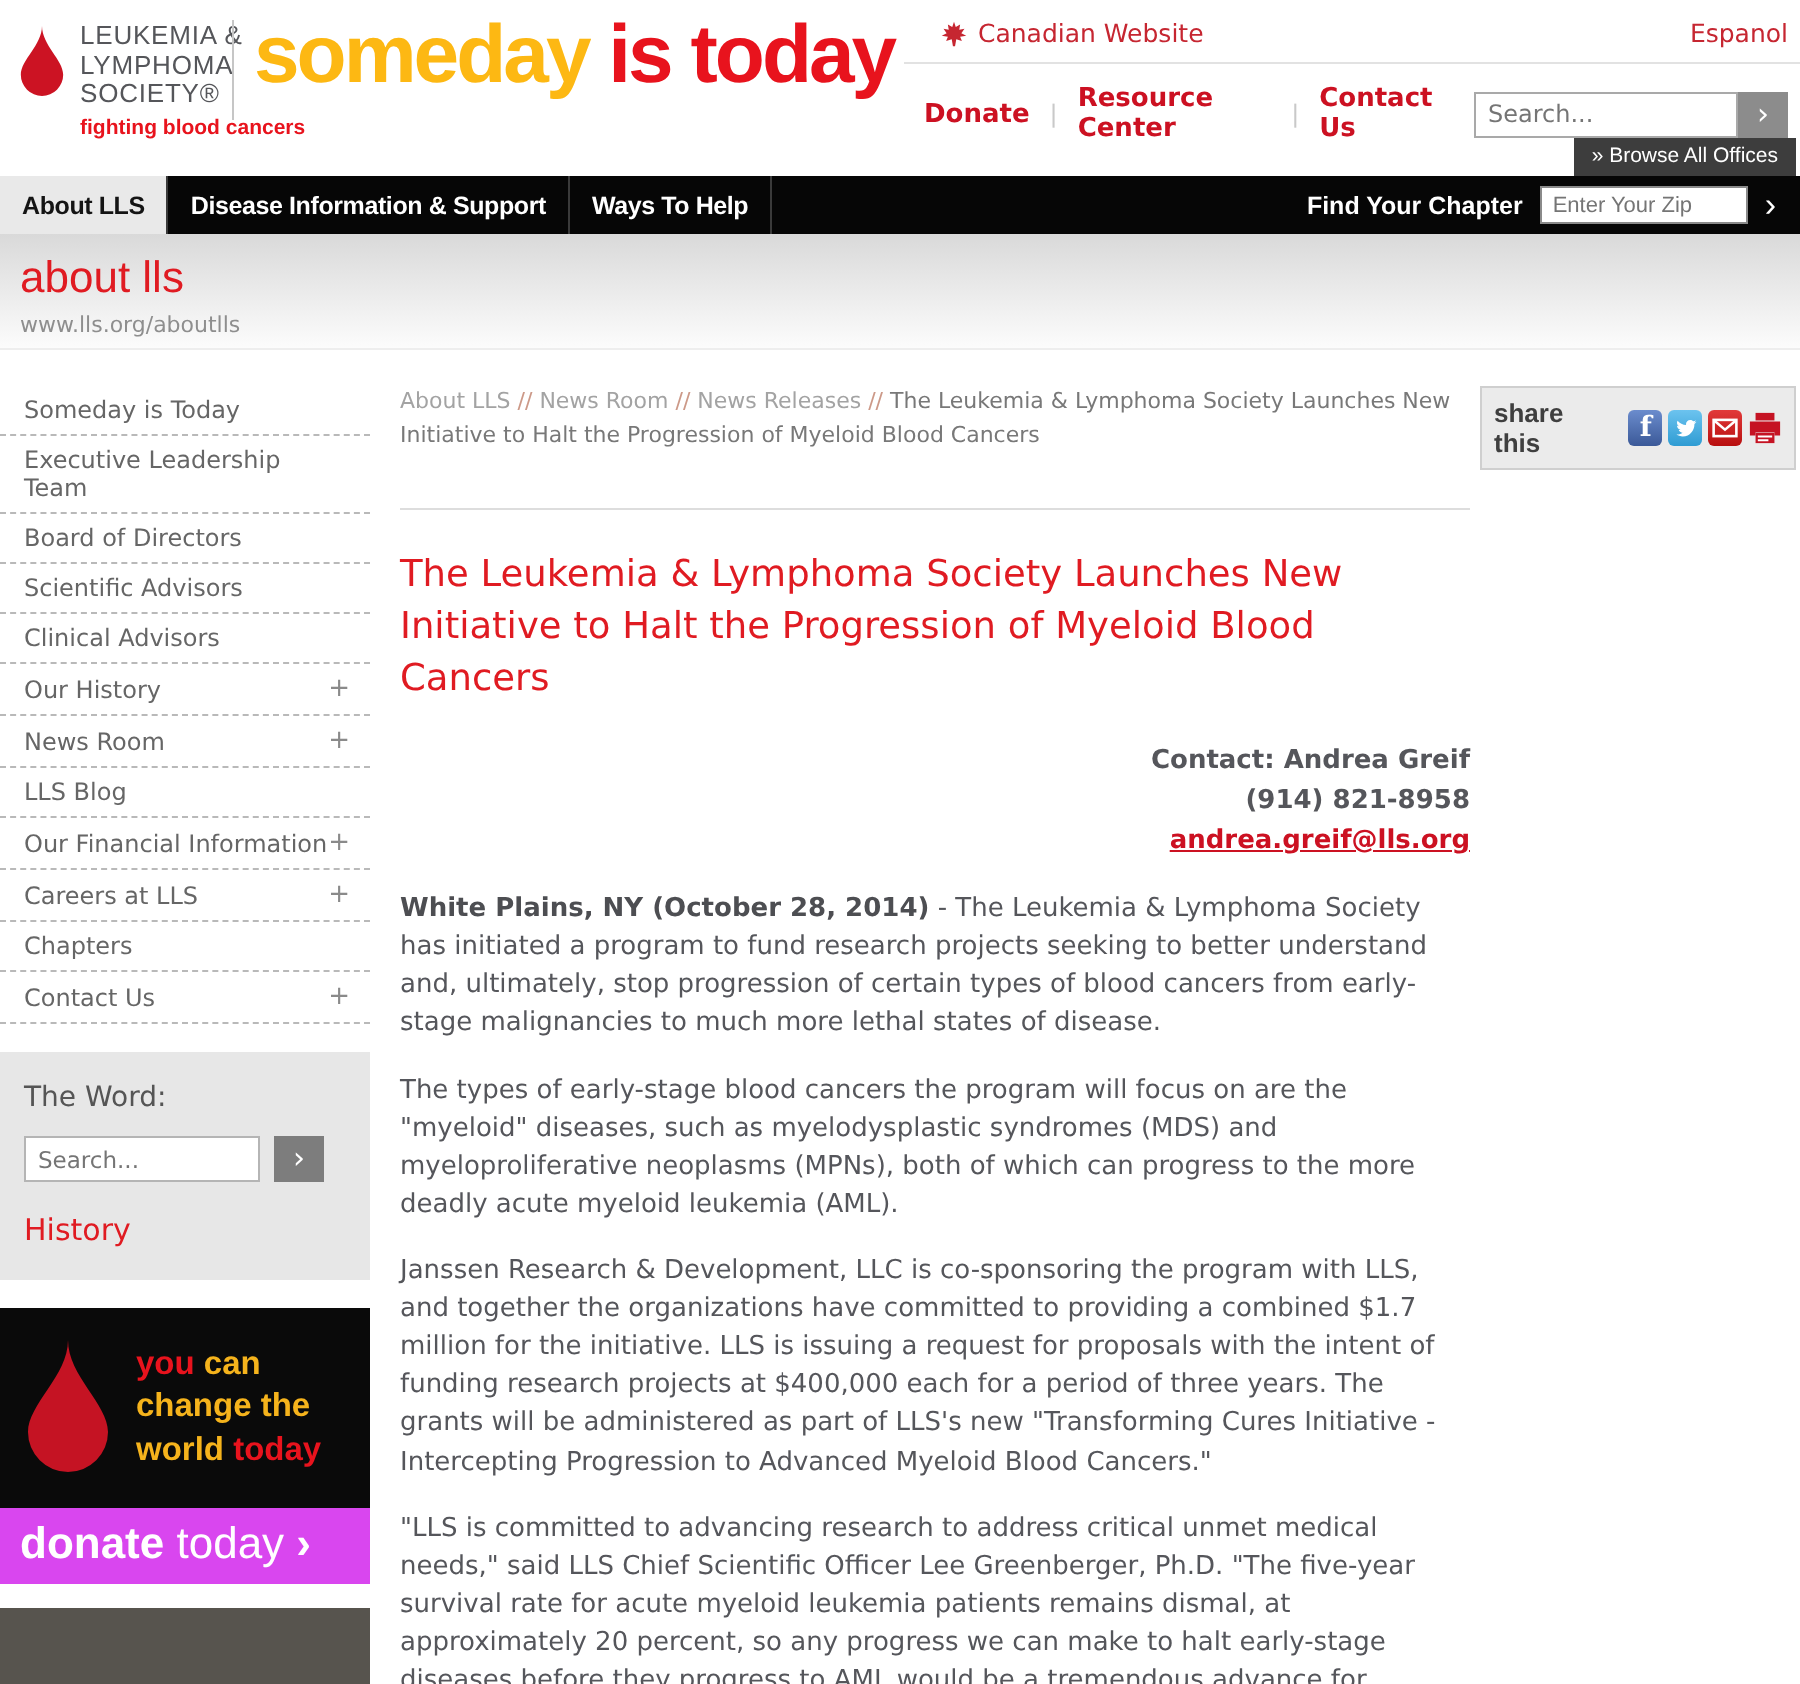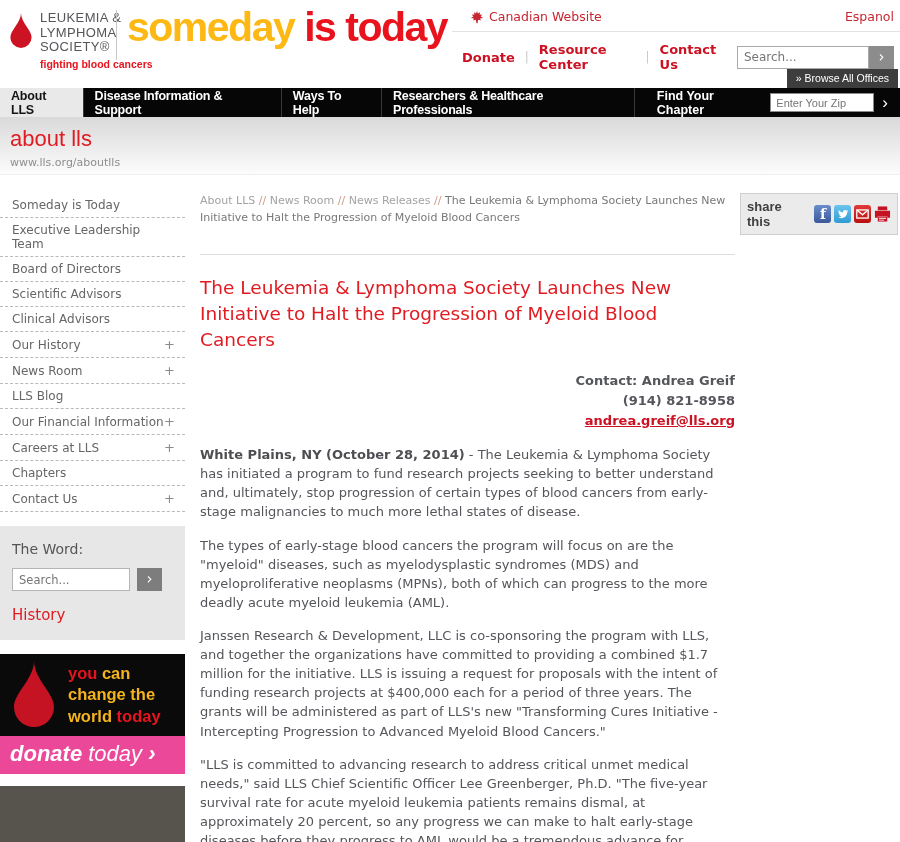--- a/index.html
+++ b/index.html
@@ -57,25 +57,25 @@
   .side-list { list-style:none; }
   .side-item { display:flex; justify-content:space-between; align-items:center; padding:5px 10px 5px 12px; border-bottom:1px dashed #b9b9b9; color:#666; font-size:12px; cursor:pointer; }
   .side-item .plus { color:#8a8a8a; font-size:13px; }
   .word-box { background:#e7e7e7; margin-top:14px; padding:15px 12px 16px; }
   .word-title { color:#555; font-size:14px; }
   .word-search { display:flex; gap:7px; margin-top:11px; }
   .word-search input { width:118px; height:23px; border:1px solid #b5b5b5; font-size:11.5px; padding:0 6px; color:#888; font-family:"DejaVu Sans",sans-serif; }
   .word-search .sq-btn { background:#7d7d7d; }
   .glossary { display:inline-block; color:#e01b22; font-size:15px; margin-top:15px; }
   .donate-banner { margin-top:14px; cursor:pointer; }
-  .banner-top { background:#0a0a0a; height:82px; display:flex; align-items:center; padding:0 6px 0 9px; }
+  .banner-top { background:#0a0a0a; height:100px; display:flex; align-items:center; padding:0 6px 0 9px; }
   .drop-lg { width:50px; height:68px; flex:none; }
   .banner-text { margin-left:9px; font-family:"Liberation Sans",sans-serif; font-weight:bold; font-size:16.5px; line-height:1.28; }
   .yel { color:#f5b31c; } .red { color:#e8131d; }
-  .banner-cta { background:#ec4899; color:#fff; font-family:"Liberation Sans",sans-serif; font-size:22px; padding:5px 10px 7px;font-style:italic; }
+  .banner-cta { background:#d946ef; color:#fff; font-family:"Liberation Sans",sans-serif; font-size:22px; padding:5px 10px 7px; }
   .banner-cta .b { font-weight:bold; }
   .participate-box { background:#57544e; margin-top:12px; padding:15px 12px 60px; }
 
   
   .breadcrumb { font-size:11px; color:#a3a3a3; line-height:1.5; padding-bottom:28px; border-bottom:1px solid #ddd; }
   .breadcrumb .sep { color:#c98; }
   .breadcrumb .crumb { color:#a3a3a3; }
   .breadcrumb .current { color:#787878; }
   .article-title { color:#e01b22; font-size:18.5px; line-height:1.4; font-weight:normal; margin-top:20px; font-family:"DejaVu Sans",sans-serif; }
   .contact { text-align:right; font-weight:bold; font-size:13px; color:#55565b; line-height:1.55; margin-top:18px; }
@@ -136,21 +136,20 @@
       </div>
     </div>
   </div>
   <a class="browse-offices">» Browse All Offices</a>
 </div>
 
 <div class="navbar">
   <div class="tab active">About LLS</div>
   <div class="tab">Disease Information &amp; Support</div>
   <div class="tab">Ways To Help</div>
-  <div class="tab">Researchers &amp; Healthcare Professionals</div>
   <div class="chapter">
     <span class="chapter-label">Find Your Chapter</span>
     <input class="zip-input" type="text" placeholder="Enter Your Zip" style="">
     <button class="zip-go">›</button>
   </div>
 </div>
 
 <div class="page-head">
   <div class="page-title">about lls</div>
   <div class="page-url">www.lls.org/aboutlls</div>

